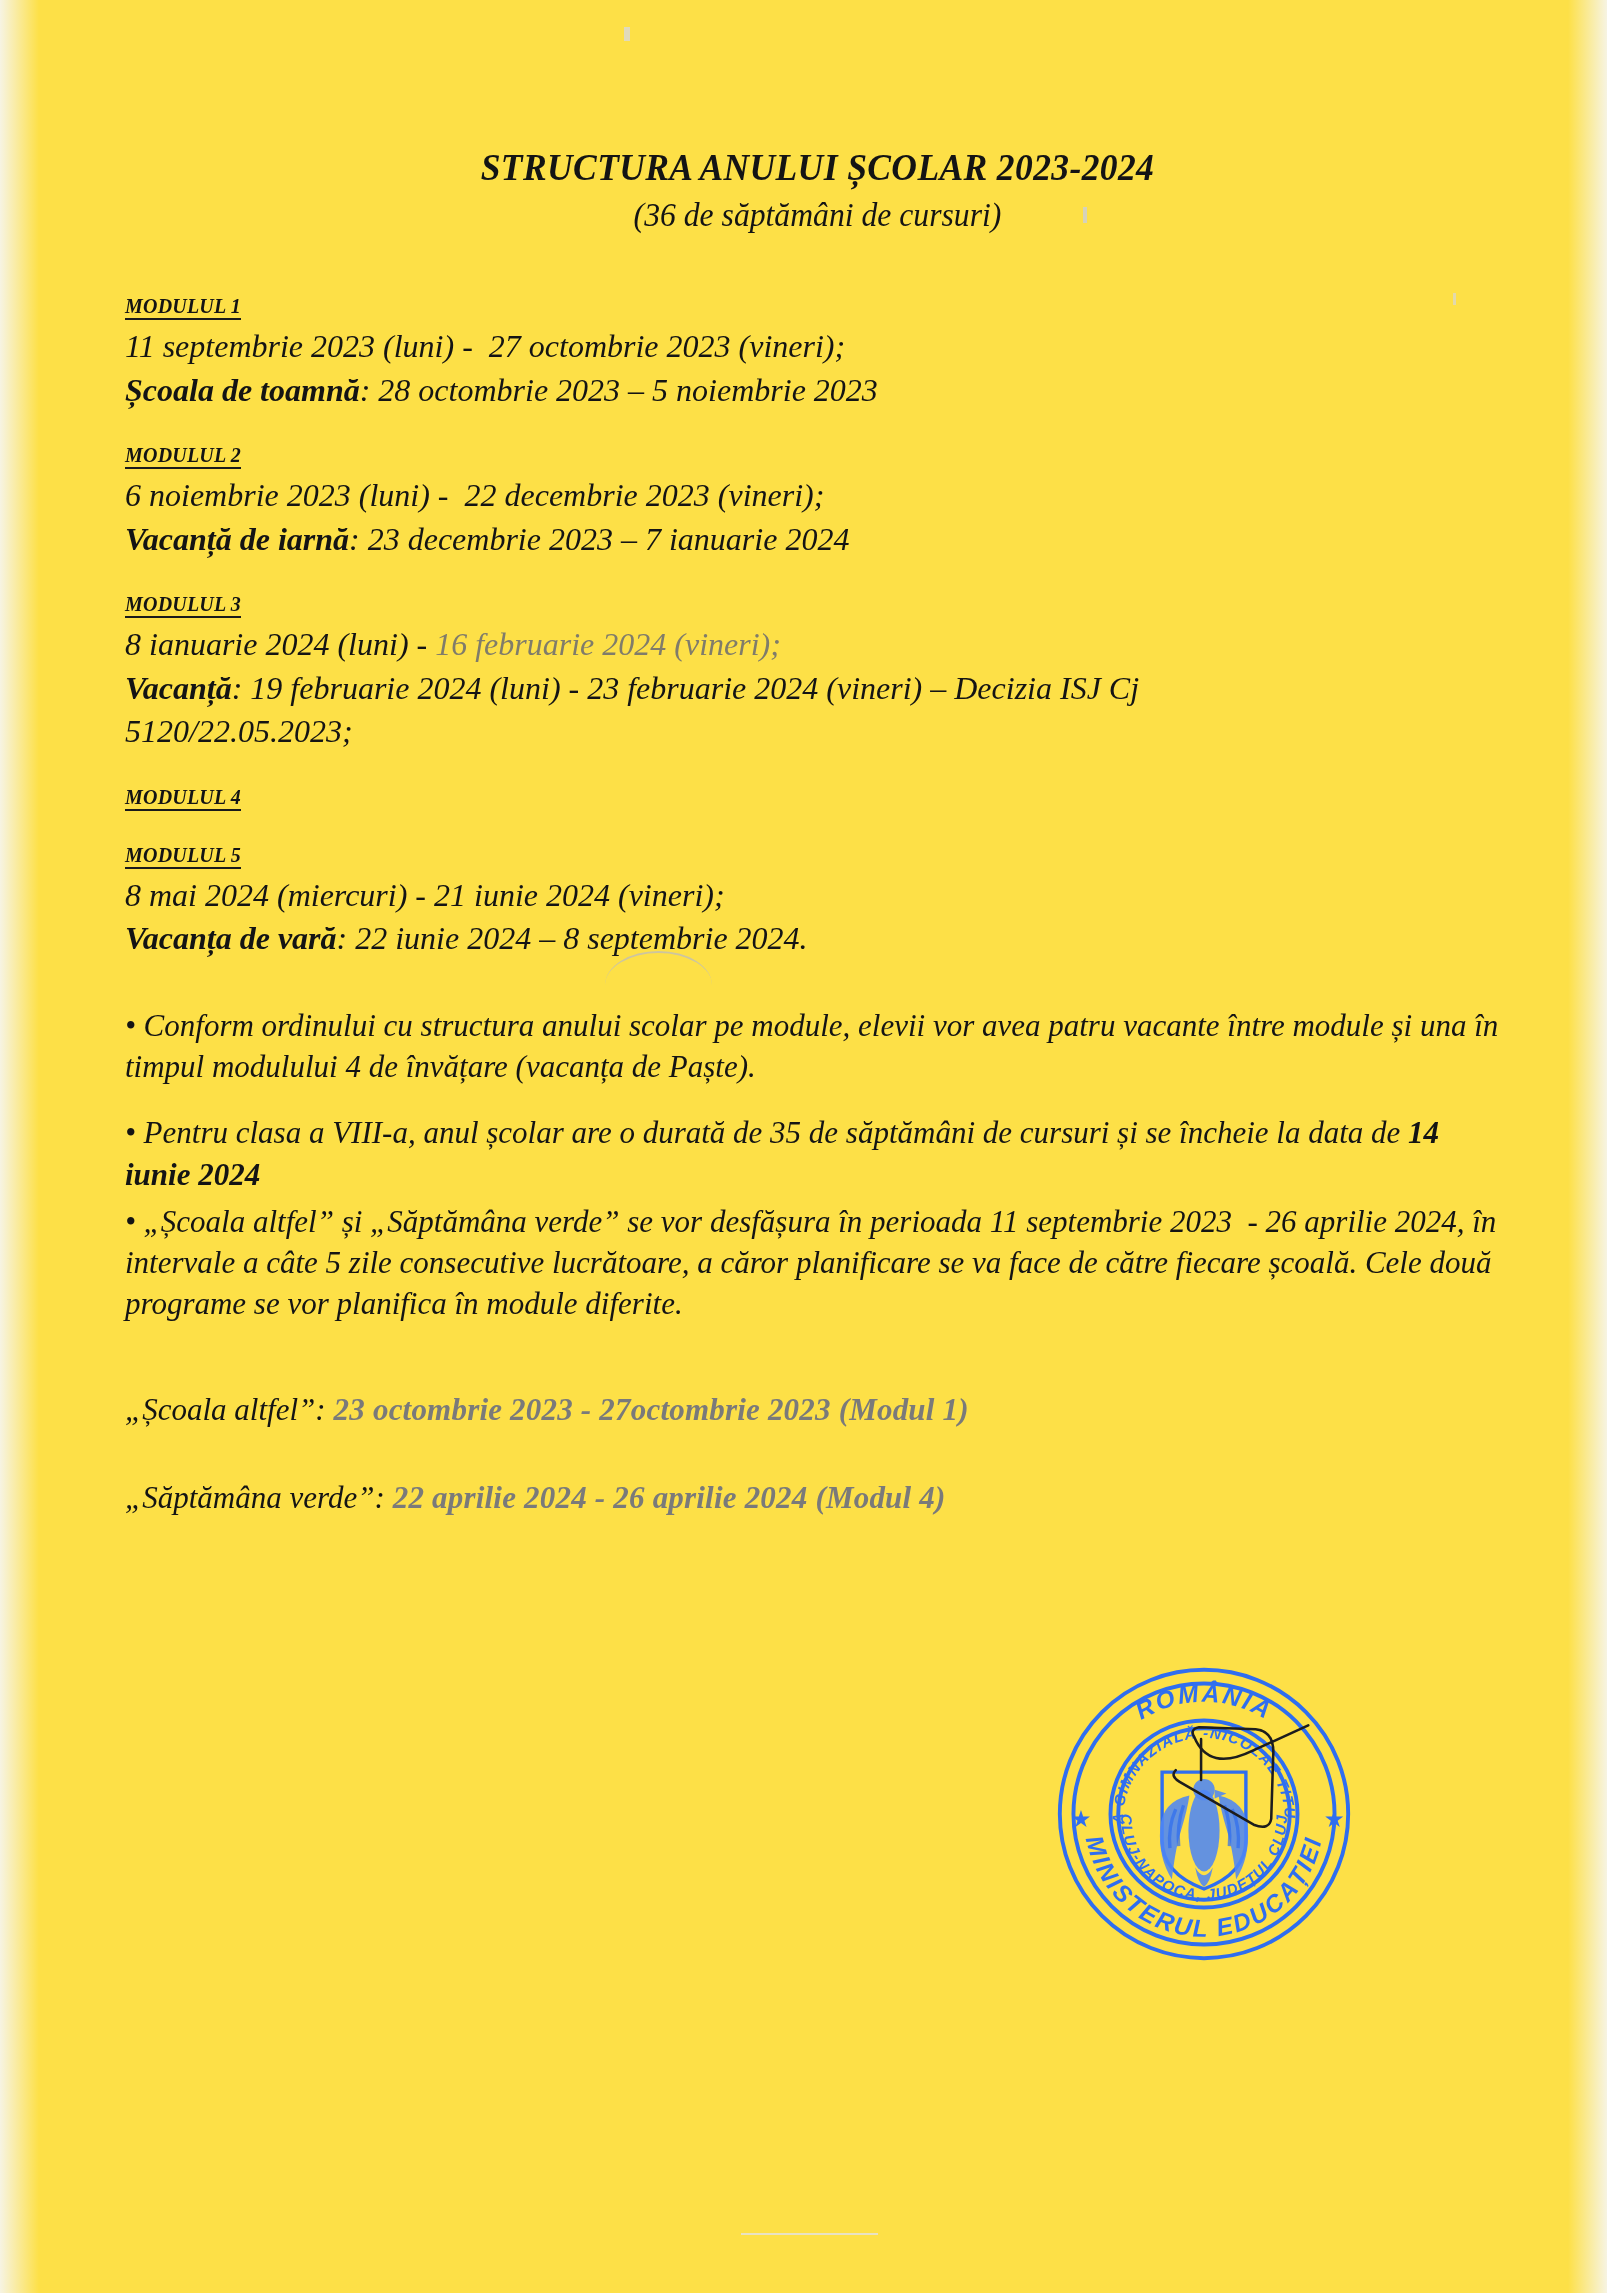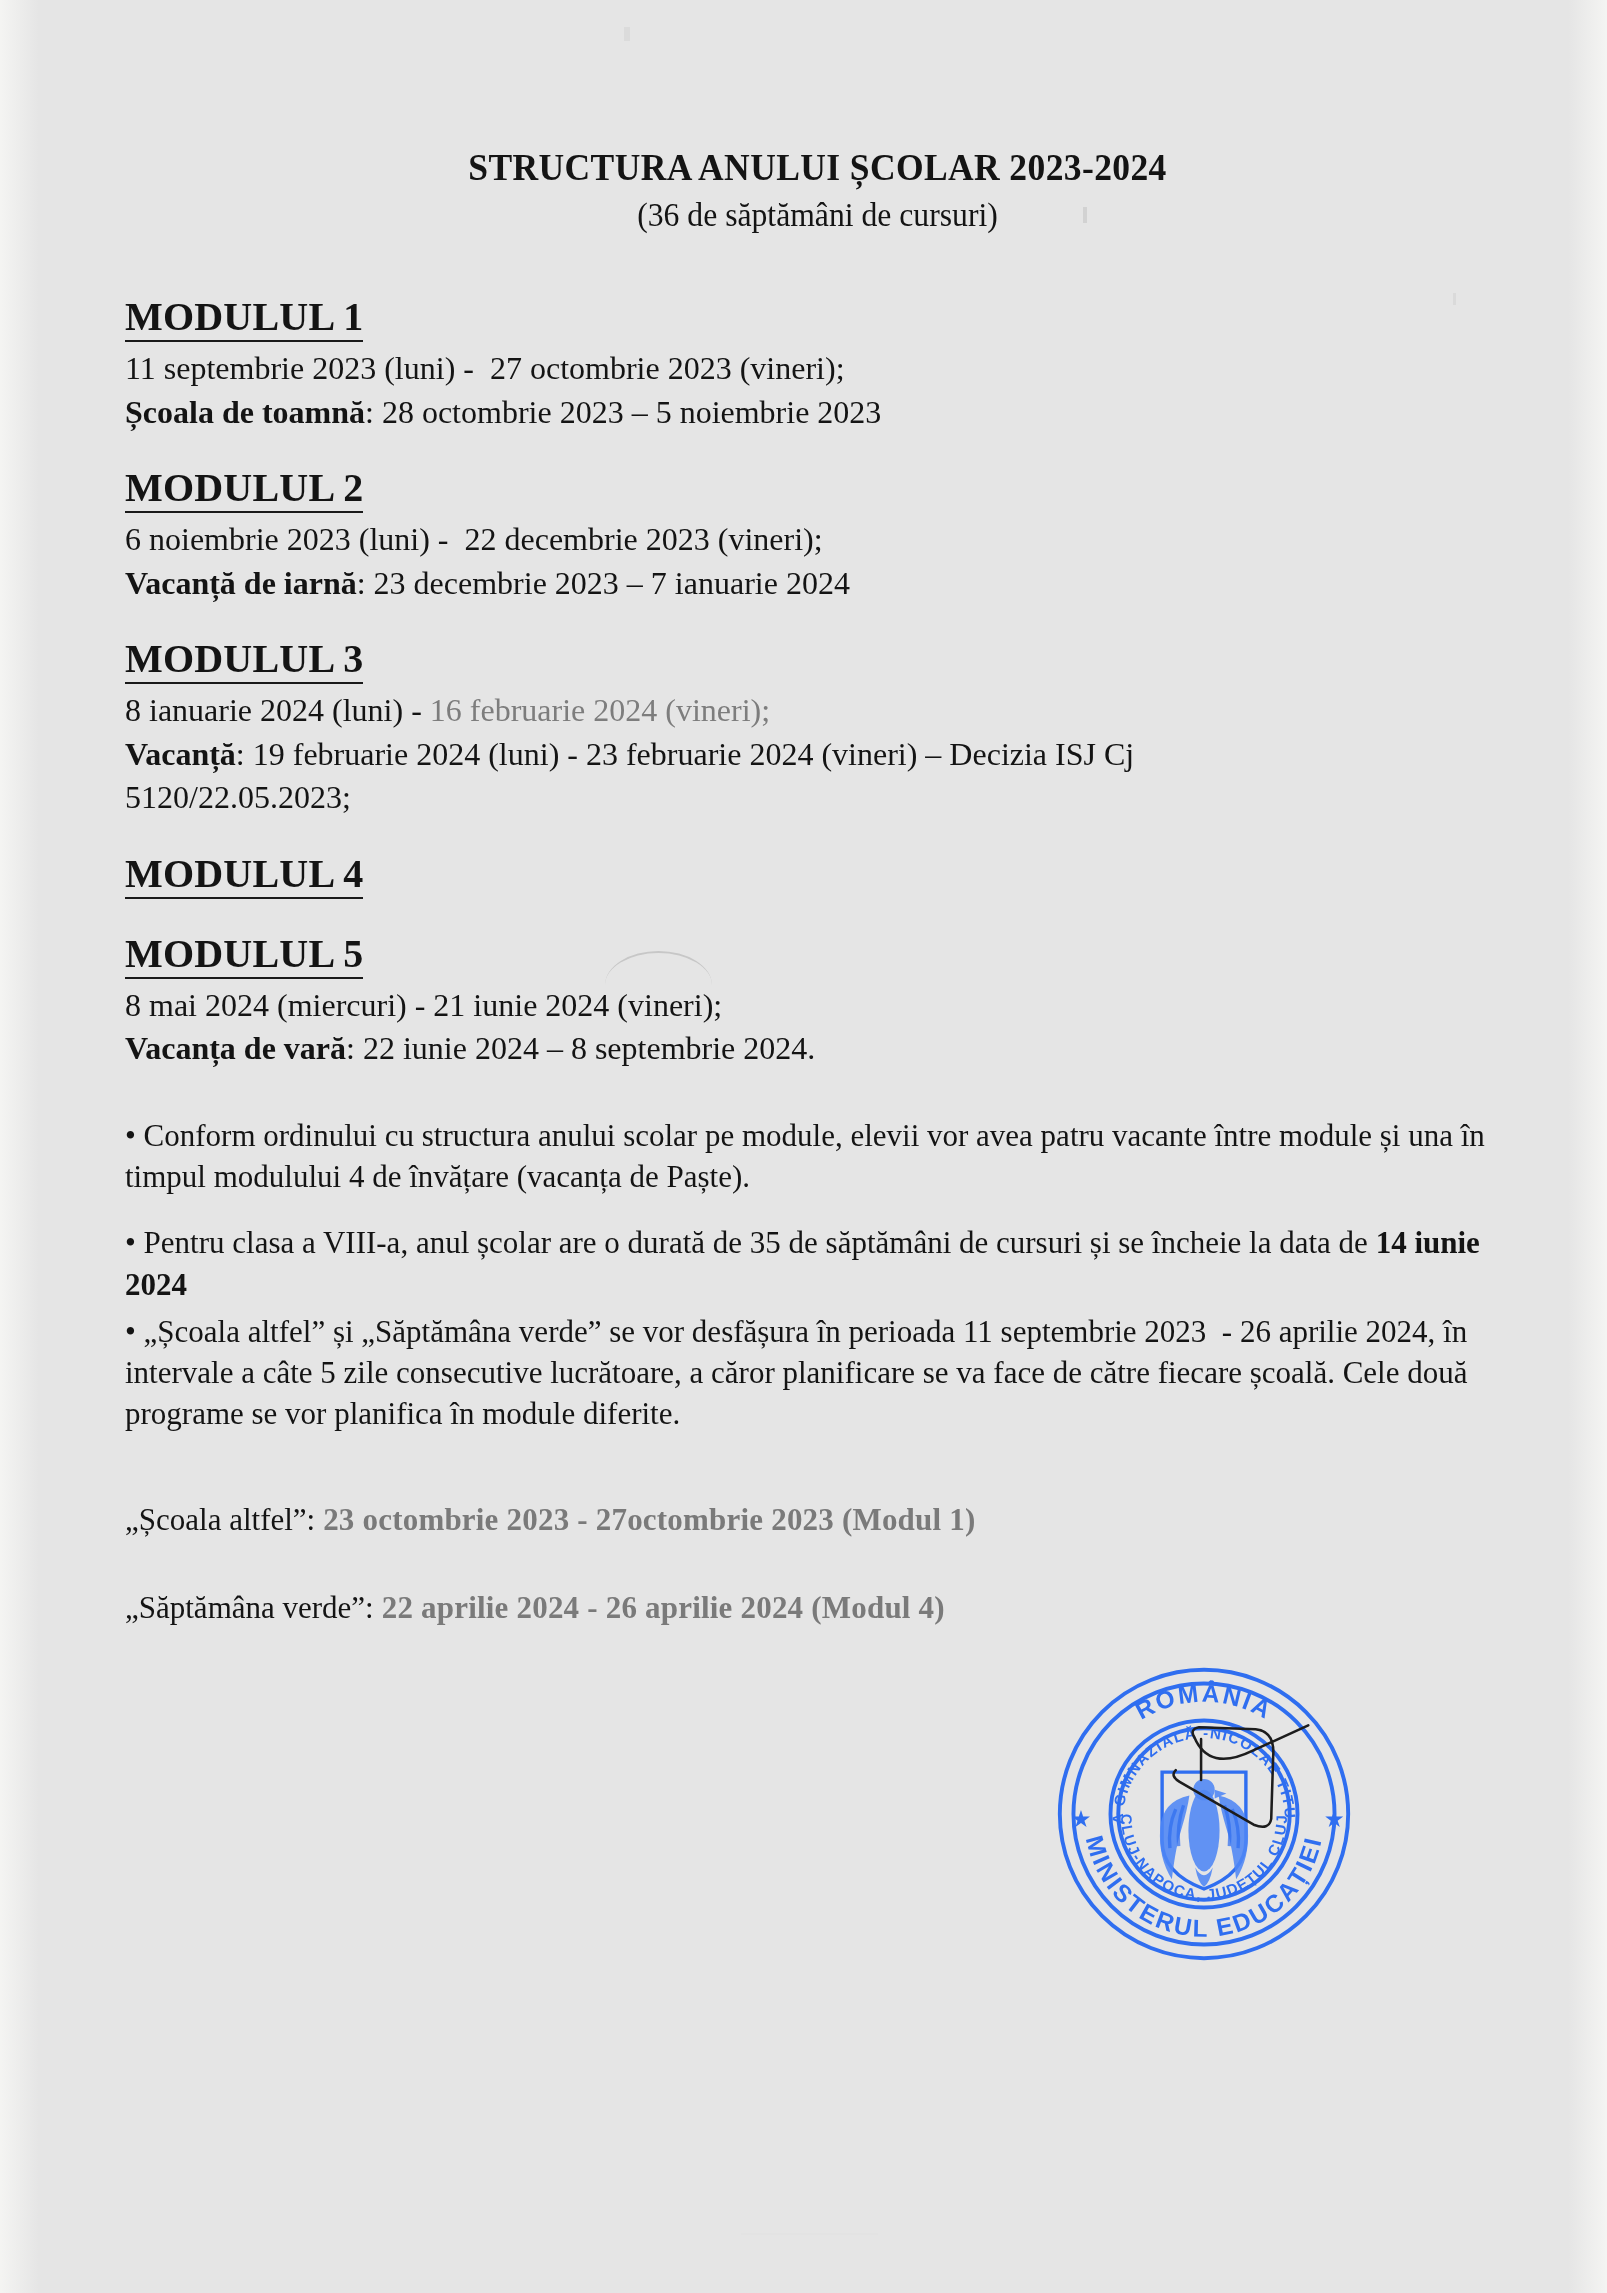--- a/index.html
+++ b/index.html
@@ -10,22 +10,23 @@
   }
   body {
     font-family: "Liberation Serif", "DejaVu Serif", serif;
     color: #141414;
   }
   .page {
     position: relative;
     width: 1607px;
     height: 2294px;
     margin: 0 auto;
-    background: #e5e5e5;
+    background: #fde047;
     overflow: hidden;
+    font-style: italic;
   }
   
   .scan-tint {
     position: absolute;
     inset: 0;
     background:
       linear-gradient(to right, rgba(246,246,244,0.9) 0px, rgba(255,255,255,0) 39px),
       linear-gradient(to left, rgba(246,246,244,0.9) 0px, rgba(255,255,255,0) 39px);
     pointer-events: none;
   }
@@ -59,21 +60,21 @@
   }
 
   
   .modules {
     margin-top: 60px;
   }
   .module {
     margin-bottom: 33px;
   }
   .module-heading {
-    font-size: 40px;
+    font-size: 20px;
     font-weight: bold;
     display: inline-block;
     border-bottom: 2.9px solid #1a1a1a;
     padding-bottom: 1px;
     line-height: 1.1;
     letter-spacing: 0.2px;
   }
   .module-line {
     font-size: 32px;
     line-height: 1.30;

